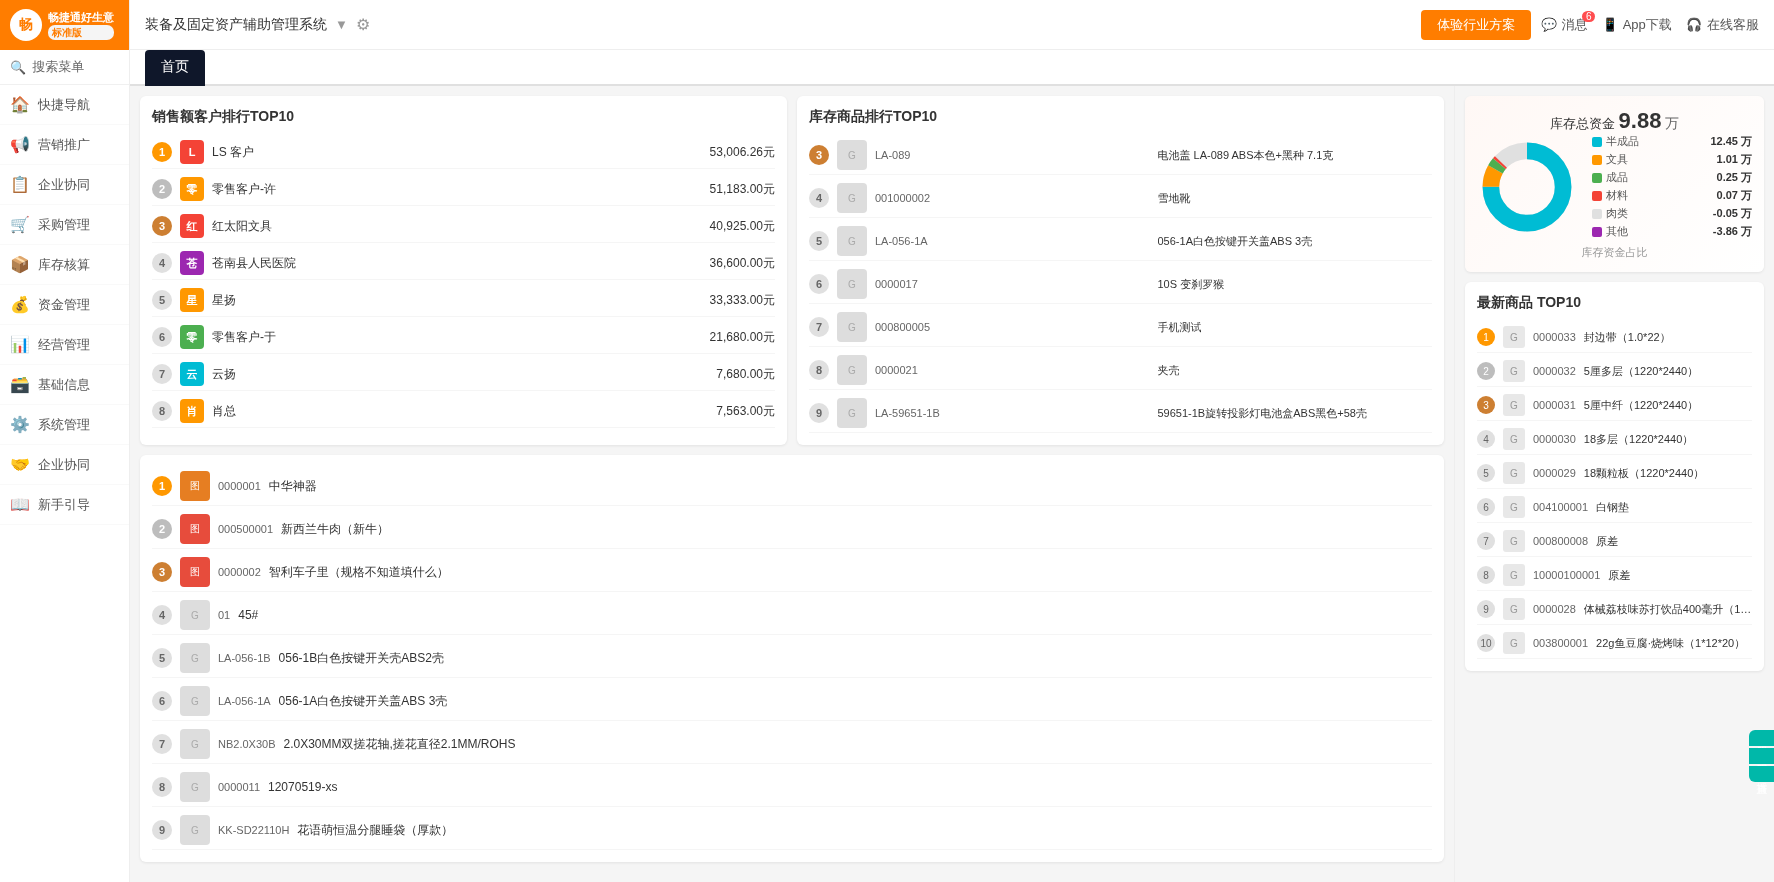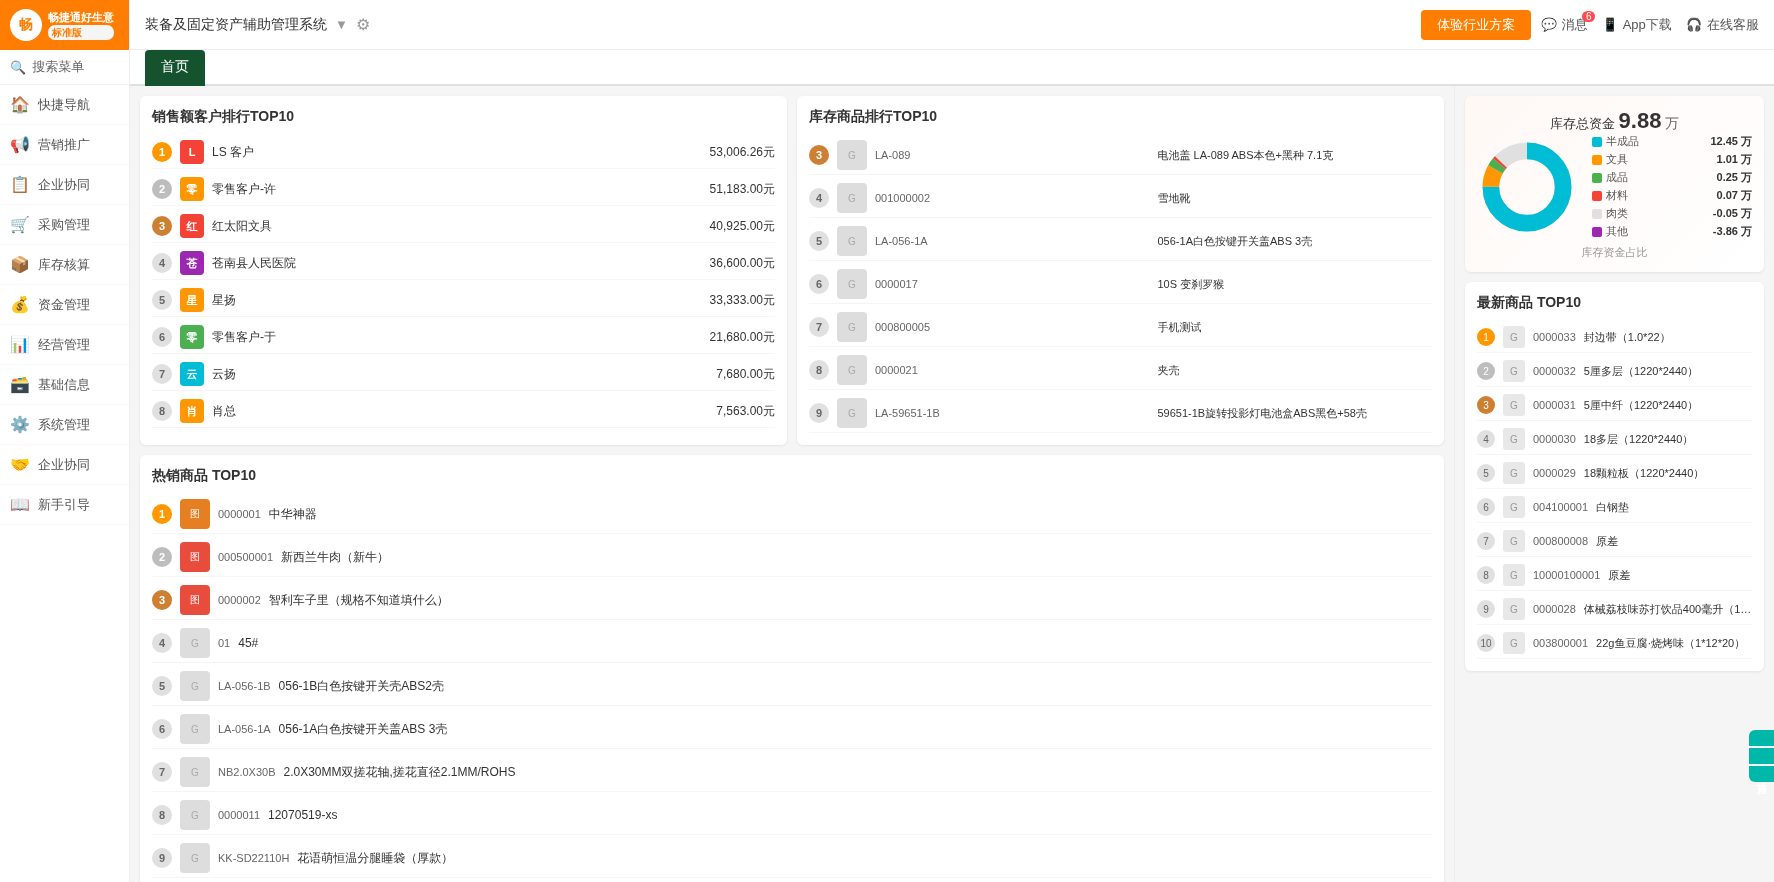--- a/index.html
+++ b/index.html
@@ -128,21 +128,21 @@
     .nav-tab {
       padding: 8px 16px;
       font-size: 14px;
       cursor: pointer;
       color: #555;
       border-bottom: 2px solid transparent;
       margin-bottom: -2px;
     }
     .nav-tab.active {
       color: #fff;
-      background: #14532d;
+      background: #0f172a;
       border-radius: 4px 4px 0 0;
     }
 
     
     .content {
       flex: 1;
       display: flex;
       overflow: hidden;
     }
 
@@ -576,23 +576,20 @@
     <span class="rank-num normal">9</span>
     <span class="product-placeholder" style="background:#ddd;font-size:10px;color:#aaa;display:flex;align-items:center;justify-content:center;">G</span>
     <span class="rank-name" style="font-size:11px;color:#666;width:70px;overflow:hidden;text-overflow:ellipsis;white-space:nowrap;">LA-59651-1B</span>
     <span class="rank-name" style="font-size:11px;">59651-1B旋转投影灯电池盒ABS黑色+58壳</span>
   </div>
             </div>
         </div>
       </div>
 
       <div class="card">
-        <div class="section-title">
-          <span>热销商品 TOP10</span>
-        </div>
         <div class="product-list" id="hot-products-list">
             <div class="product-item">
     <span class="rank-num gold">1</span>
     <div class="product-thumb" style="background:#e67e22;color:#fff;font-size:10px;">图</div>
     <span class="product-code">0000001</span>
     <span class="product-name">中华神器</span>
   </div>
             <div class="product-item">
     <span class="rank-num silver">2</span>
     <div class="product-thumb" style="background:#e74c3c;color:#fff;font-size:10px;">图</div>

